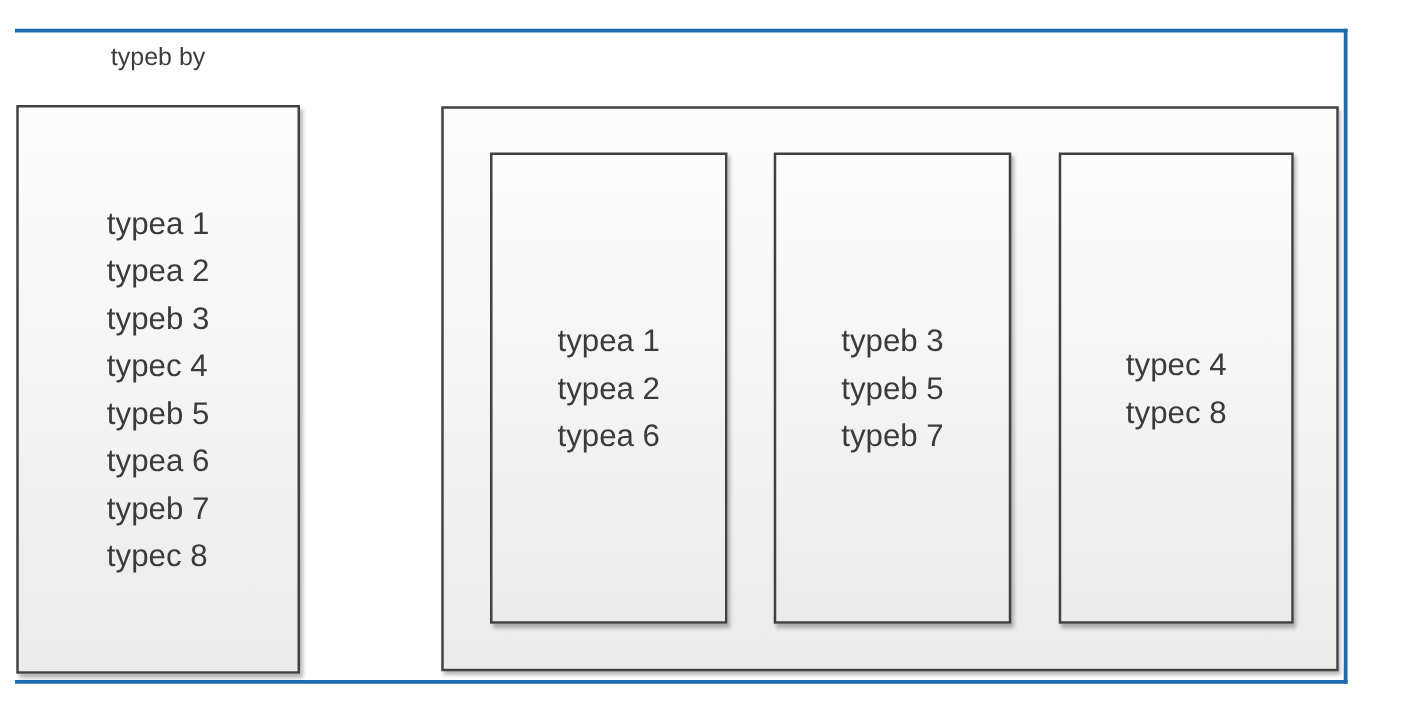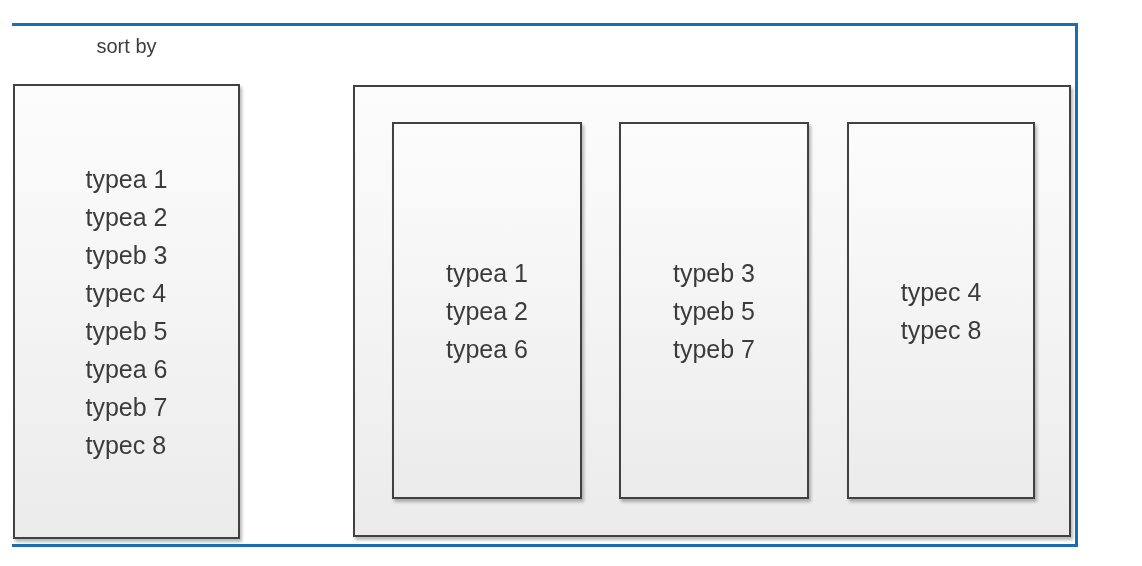--- a/index.html
+++ b/index.html
@@ -84,21 +84,21 @@
     white-space: pre;
   }
 </style>
 </head>
 <body>
 
 <div class="canvas">
 
   <div class="blue-frame"></div>
 
-  <div class="panel-label left">sort by</div>
+  <div class="panel-label left">typeb by</div>
 
 
   <div class="box order-box">
     <div class="item-list">
       <span class="item">typea 1</span>
       <span class="item">typea 2</span>
       <span class="item">typeb 3</span>
       <span class="item">typec 4</span>
       <span class="item">typeb 5</span>
       <span class="item">typea 6</span>

